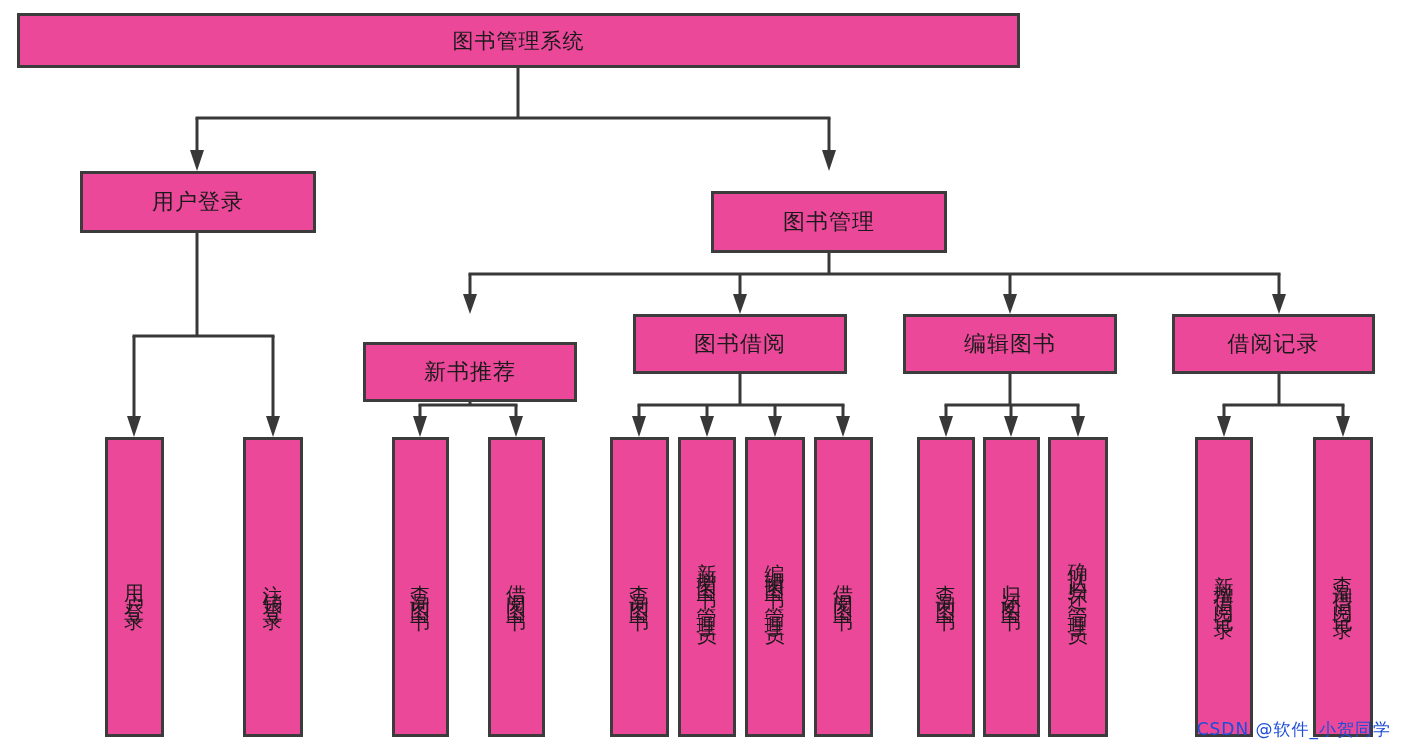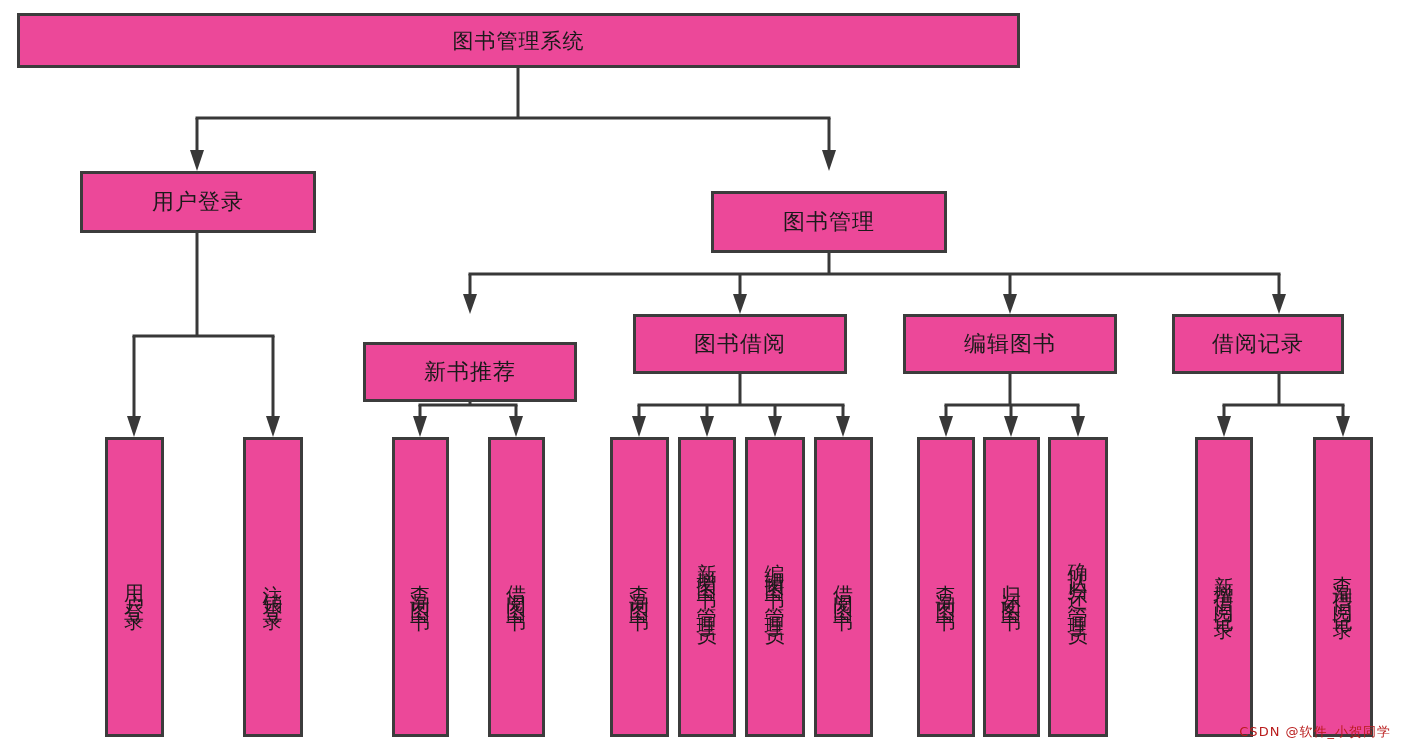--- a/index.html
+++ b/index.html
@@ -46,22 +46,22 @@
     text-orientation: mixed;
     font-size: 20px;
     letter-spacing: 9px;
     line-height: 1;
   }
   #watermark {
     position: absolute;
     right: 14px;
     bottom: 6px;
     z-index: 3;
-    font-size: 13px;
-    color: #b91c1c;
+    font-size: 17px;
+    color: #1d4ed8;
     white-space: nowrap;
     letter-spacing: 1px;
   }
   line { stroke: #383838; stroke-width: 3; }
   polygon { fill: #383838; }
 </style>
 </head>
 <body>
 
 <div id="canvas">
@@ -143,21 +143,21 @@
   </svg>
 
   <div class="box hbox root" style="left:17px; top:13px; width:1003px; height:55px;">图书管理系统</div>
 
   <div class="box hbox" style="left:80px; top:171px; width:236px; height:62px;">用户登录</div>
   <div class="box hbox" style="left:711px; top:171px; width:236px; height:62px;margin-top:20px;">图书管理</div>
 
   <div class="box hbox" style="left:363px; top:314px; width:214px; height:60px;margin-top:28px;">新书推荐</div>
   <div class="box hbox" style="left:633px; top:314px; width:214px; height:60px;">图书借阅</div>
   <div class="box hbox" style="left:903px; top:314px; width:214px; height:60px;">编辑图书</div>
-  <div class="box hbox" style="left:1172px; top:314px; width:172px; height:60px;">借阅记录</div>
+  <div class="box hbox" style="left:1172px; top:314px; width:203px; height:60px;">借阅记录</div>
 
   <div class="box vbox" style="left:105px; top:437px; width:59px; height:300px;">用户登录</div>
   <div class="box vbox" style="left:243px; top:437px; width:60px; height:300px;">注销登录</div>
 
   <div class="box vbox" style="left:392px; top:437px; width:57px; height:300px;">查询图书</div>
   <div class="box vbox" style="left:488px; top:437px; width:57px; height:300px;">借阅图书</div>
 
   <div class="box vbox" style="left:610px; top:437px; width:59px; height:300px;">查询图书</div>
   <div class="box vbox" style="left:678px; top:437px; width:58px; height:300px;">新增图书（管理员）</div>
   <div class="box vbox" style="left:745px; top:437px; width:60px; height:300px;">编辑图书（管理员）</div>

